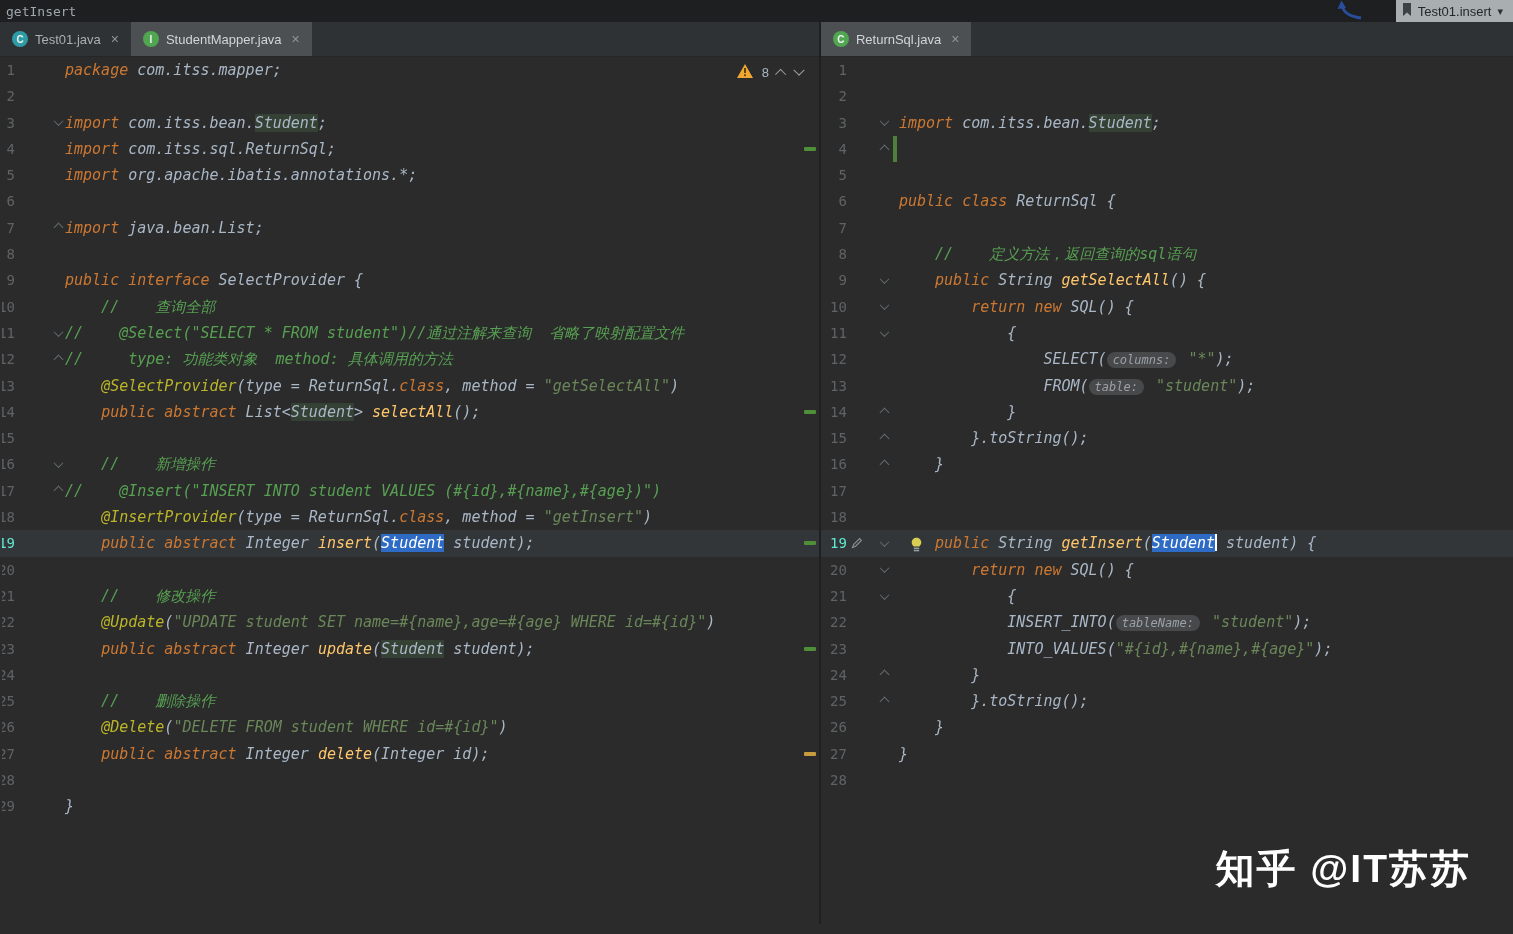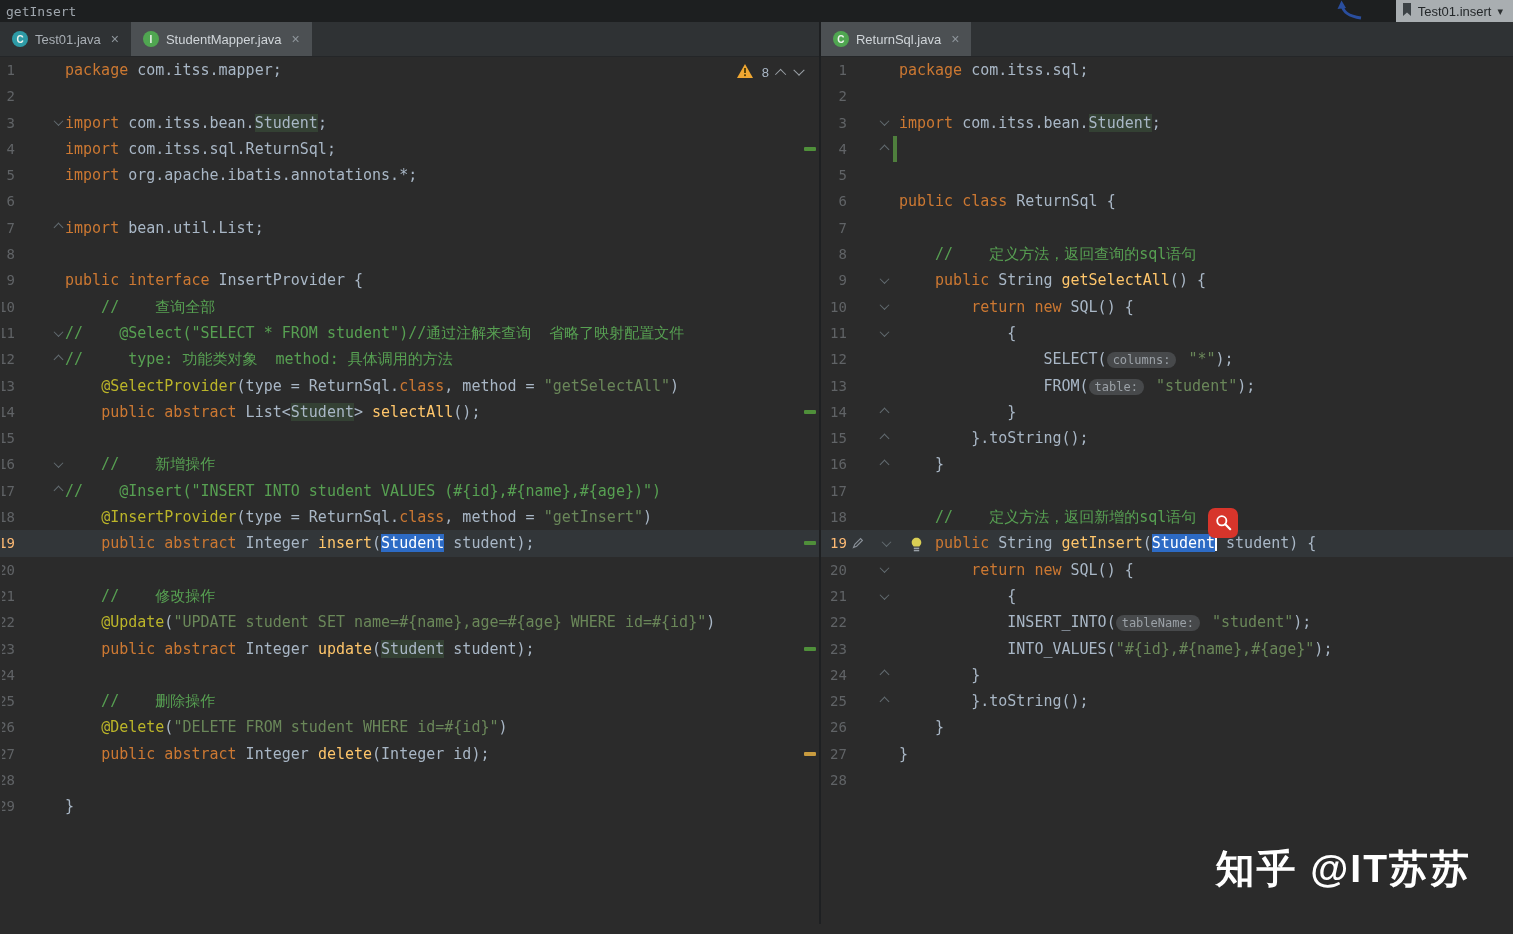--- a/index.html
+++ b/index.html
@@ -25,36 +25,36 @@
   .tab.active{background:var(--tab_active_bg,#4c5053);color:#d0d5d9;}
   .tab-icon{width:16px;height:16px;border-radius:50%;display:flex;align-items:center;justify-content:center;font-size:10px;font-weight:bold;color:#eef3ee;flex:none;}
   .tab-close{color:#8f969c;font-size:14px;margin-left:3px;}
 
   .editor{position:relative;font-family:"DejaVu Sans Mono",monospace;font-size:15px;color:var(--text,#a9b7c6);height:878px;overflow:hidden;}
 
   
   .cl{display:flex;height:26.3px;line-height:26.3px;}
   .cl.cur{background:var(--current_line_bg,#323639);}
   .gut{display:flex;flex:none;color:var(--gutter_text,#606366);font-size:14px;}
-  .cl.cur .gut{color:#fdba74;justify-content:space-between;}
+  .cl.cur .gut{color:#5eead4;}
   .gutL{width:65px;}
   .gutR{width:78px;}
   .numwrapL{position:relative;display:inline-block;width:13px;height:26.3px;overflow:hidden;margin-left:2px;}
   .numv{position:absolute;right:0;top:0;line-height:26.3px;}
   .numR{width:26px;text-align:right;line-height:26.3px;}
   .gicon{width:16px;margin-left:2px;display:flex;align-items:center;justify-content:center;}
   .foldslotL{width:14px;margin-left:36px;display:flex;align-items:center;justify-content:center;}
   .foldslotR{width:12px;margin-left:14px;display:flex;align-items:center;justify-content:center;}
   .cbar{width:4px;margin-left:2px;height:100%;}
   .cbar.on{background:var(--change_green,#4f7f3d);}
   .fv,.fe{display:block;width:6px;height:6px;border-right:1.6px solid #626b70;border-bottom:1.6px solid #626b70;}
   .fv{transform:rotate(45deg) translate(-1px,-1px);}
   .fe{transform:rotate(-135deg) translate(0,0);}
 
-  .code{flex:1;position:relative;white-space:pre;}
+  .code{flex:1;position:relative;white-space:pre;font-style:italic;}
 
   
   .sg-k{color:var(--keyword,#cc7832);}
   .sg-d{color:var(--text,#a9b7c6);}
   .sg-s{color:var(--string,#6a8759);}
   .sg-c{color:var(--comment,#57a052);}
   .sg-a{color:var(--annotation,#bbb529);}
   .sg-f{color:var(--function,#ffc66b);}
   .sg-u{color:var(--text,#a9b7c6);background:var(--usage_bg,#344134);}
   .sg-sel{color:var(--selection_text,#ffffff);background:var(--selection_bg,#2d6bc5);}
@@ -178,39 +178,39 @@
             </div>
             <div class="cl">
               <div class="gut gutL">
                 <span class="numwrapL">
                   <span class="numv">7</span>
                 </span>
                 <span class="foldslotL">
                   <i class="fe"></i>
                 </span>
               </div>
-              <div class="code"><span class="sg-k">import</span><span class="sg-d"> bean.util.List;</span></div>
+              <div class="code"><span class="sg-k">import</span><span class="sg-d"> java.bean.List;</span></div>
             </div>
             <div class="cl">
               <div class="gut gutL">
                 <span class="numwrapL">
                   <span class="numv">8</span>
                 </span>
                 <span class="foldslotL"></span>
               </div>
               <div class="code"></div>
             </div>
             <div class="cl">
               <div class="gut gutL">
                 <span class="numwrapL">
                   <span class="numv">9</span>
                 </span>
                 <span class="foldslotL"></span>
               </div>
-              <div class="code"><span class="sg-k">public</span><span class="sg-d"> </span><span class="sg-k">interface</span><span class="sg-d"> InsertProvider {</span></div>
+              <div class="code"><span class="sg-k">public</span><span class="sg-d"> </span><span class="sg-k">interface</span><span class="sg-d"> SelectProvider {</span></div>
             </div>
             <div class="cl">
               <div class="gut gutL">
                 <span class="numwrapL">
                   <span class="numv">10</span>
                 </span>
                 <span class="foldslotL"></span>
               </div>
               <div class="code"><span class="sg-c">    //    查询全部</span></div>
             </div>
@@ -426,21 +426,20 @@
         </div>
       <div class="editor">
         <div id="code-right">
             <div class="cl">
               <div class="gut gutR">
                 <span class="numR">1</span>
                 <span class="gicon"></span>
                 <span class="foldslotR"></span>
                 <span class="cbar"></span>
               </div>
-              <div class="code"><span class="sg-k">package</span><span class="sg-d"> com.itss.sql;</span></div>
             </div>
             <div class="cl">
               <div class="gut gutR">
                 <span class="numR">2</span>
                 <span class="gicon"></span>
                 <span class="foldslotR"></span>
                 <span class="cbar"></span>
               </div>
               <div class="code"></div>
             </div>
@@ -594,24 +593,20 @@
               </div>
               <div class="code"></div>
             </div>
             <div class="cl">
               <div class="gut gutR">
                 <span class="numR">18</span>
                 <span class="gicon"></span>
                 <span class="foldslotR"></span>
                 <span class="cbar"></span>
               </div>
-              <div class="code"><span class="sg-c">    //    定义方法，返回新增的sql语句</span><span class="badge"><svg width="17" height="17" viewBox="0 0 17 17">
-                    <circle cx="6.8" cy="6.8" r="4.6" fill="none" stroke="#ffffff" stroke-width="1.8"></circle>
-                    <line x1="10.3" y1="10.3" x2="15.2" y2="15.2" stroke="#ffffff" stroke-width="2.2" stroke-linecap="round"></line>
-                  </svg></span></div>
             </div>
             <div class="cl cur">
               <div class="gut gutR">
                 <span class="numR">19</span>
                 <span class="gicon">
                   <svg width="12" height="12" viewBox="0 0 12 12">
                     <path d="M1.5 10.5 L2.8 7.4 L8.6 1.6 L10.4 3.4 L4.6 9.2 Z" fill="none" stroke="#8a9199" stroke-width="1.1"></path>
                   </svg>
                 </span>
                 <span class="foldslotR">

